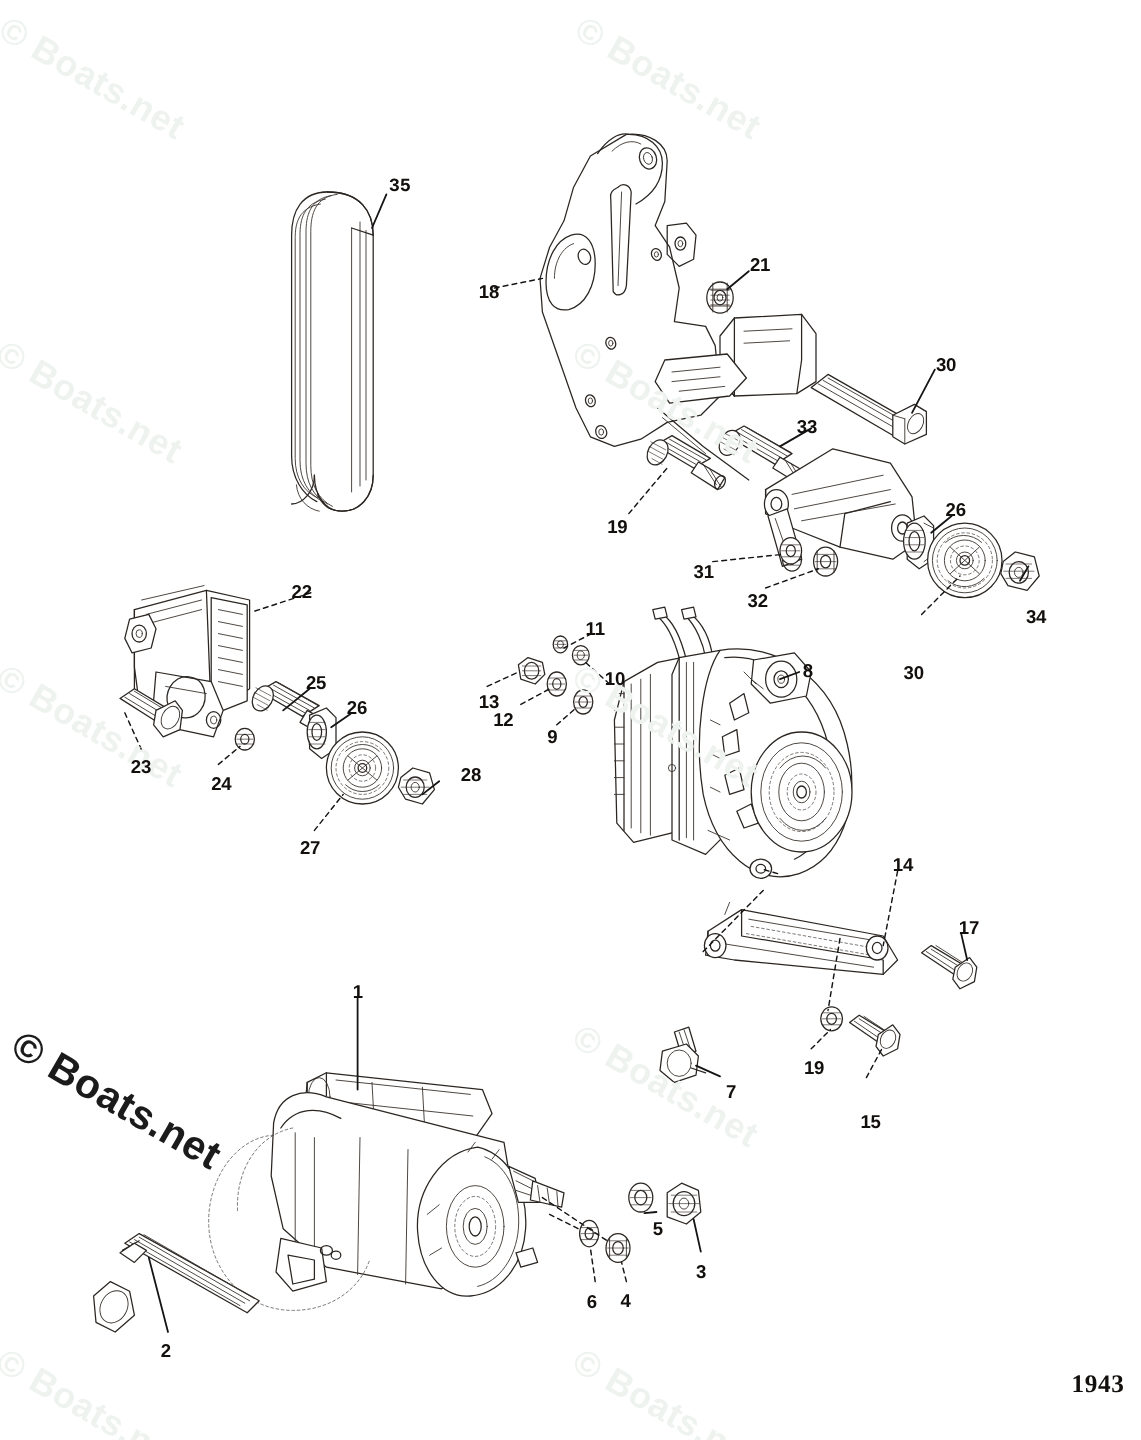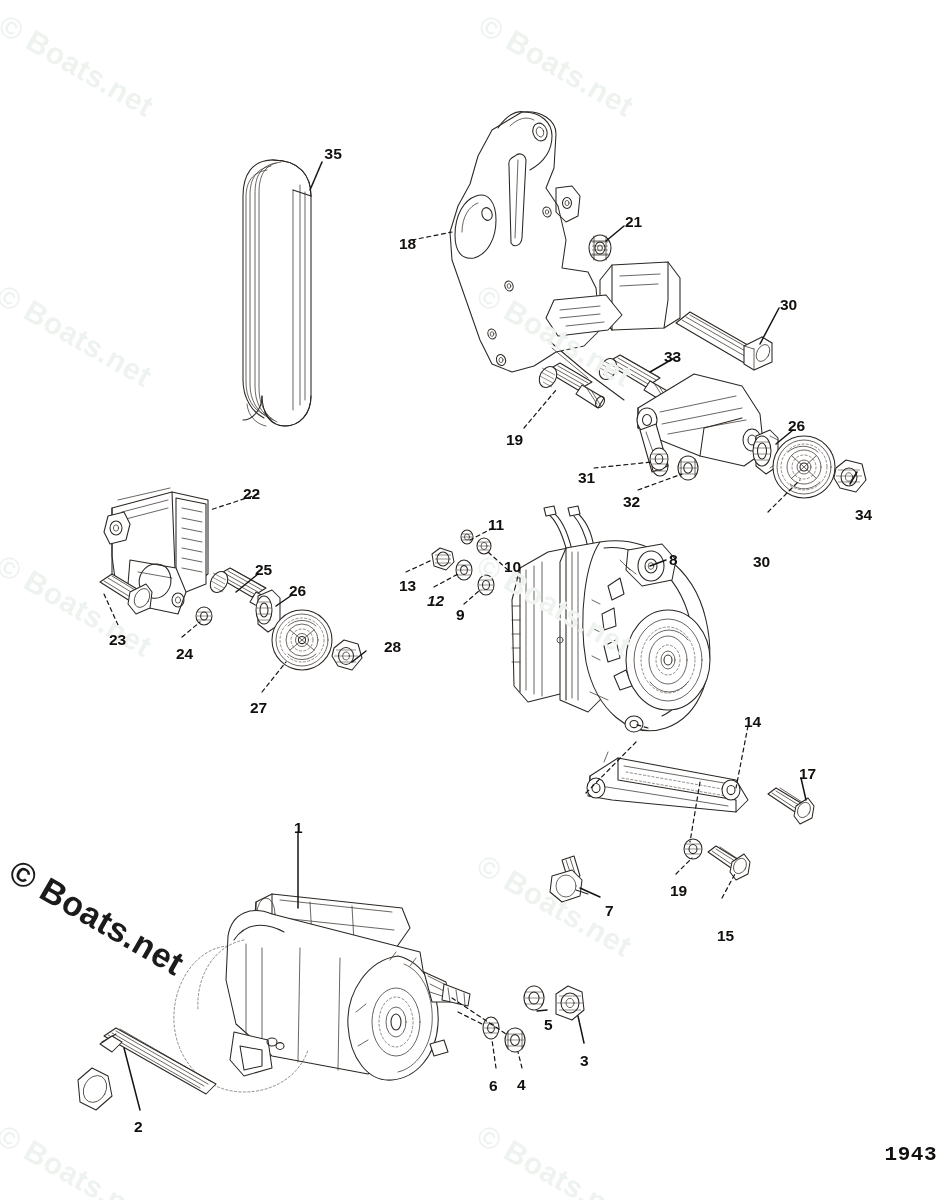--- a/index.html
+++ b/index.html
@@ -35,21 +35,21 @@
   
   .num{
     position:absolute;
     font-family:"Liberation Sans","DejaVu Sans",sans-serif;
     font-weight:700;font-size:15.5px;color:#120f0d;
     letter-spacing:-0.2px;line-height:1;
     white-space:nowrap;user-select:none;
   }
   .sheetno{
     position:absolute;right:14px;bottom:34px;
-    font-family:Liberation Mono, monospace;
+    font-family:Liberation Serif, serif;
     font-weight:700;font-size:21px;color:#120f0d;letter-spacing:.5px;
   }
 </style>
 </head>
 <body>
 
 <div id="stage">
 
   <svg class="art" viewBox="0 0 951 1200">
 
@@ -604,21 +604,21 @@
       <div class="num" style="left: 134px; top: 1119px;">2</div>
       <div class="num" style="left: 580px; top: 1053px;">3</div>
       <div class="num" style="left: 517px; top: 1077px;">4</div>
       <div class="num" style="left: 544px; top: 1017px;">5</div>
       <div class="num" style="left: 489px; top: 1078px;">6</div>
       <div class="num" style="left: 605px; top: 903px;">7</div>
       <div class="num" style="left: 669px; top: 552px;">8</div>
       <div class="num" style="left: 456px; top: 607px;">9</div>
       <div class="num" style="left: 504px; top: 559px;">10</div>
       <div class="num" style="left: 488px; top: 517px;">11</div>
-      <div class="num" style="left: 427px; top: 593px; font-style: italic;">12</div>
+      <div class="num" style="left: 411px; top: 593px;">12</div>
       <div class="num" style="left: 399px; top: 578px;">13</div>
       <div class="num" style="left: 744px; top: 714px;">14</div>
       <div class="num" style="left: 717px; top: 928px;">15</div>
       <div class="num" style="left: 670px; top: 883px;">19</div>
       <div class="num" style="left: 799px; top: 766px;">17</div>
       <div class="num" style="left: 399px; top: 236px;">18</div>
       <div class="num" style="left: 506px; top: 432px;">19</div>
       <div class="num" style="left: 780px; top: 297px;">30</div>
       <div class="num" style="left: 625px; top: 214px;">21</div>
       <div class="num" style="left: 243px; top: 486px;">22</div>

